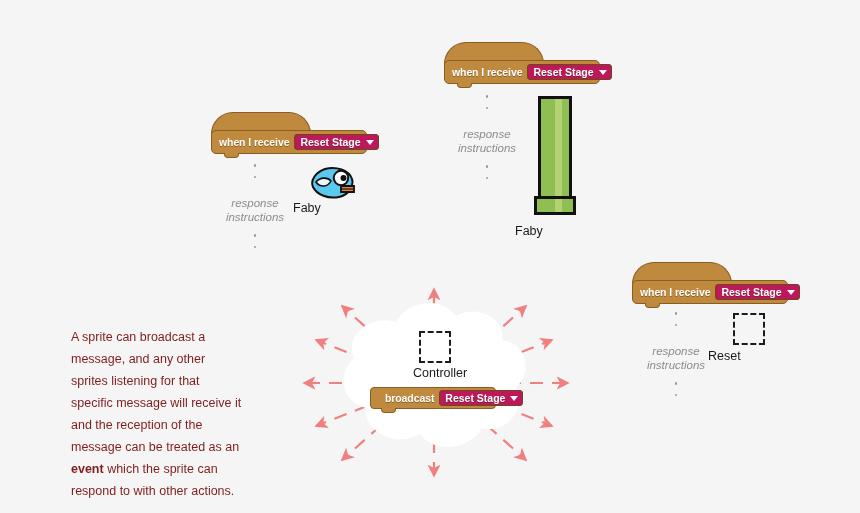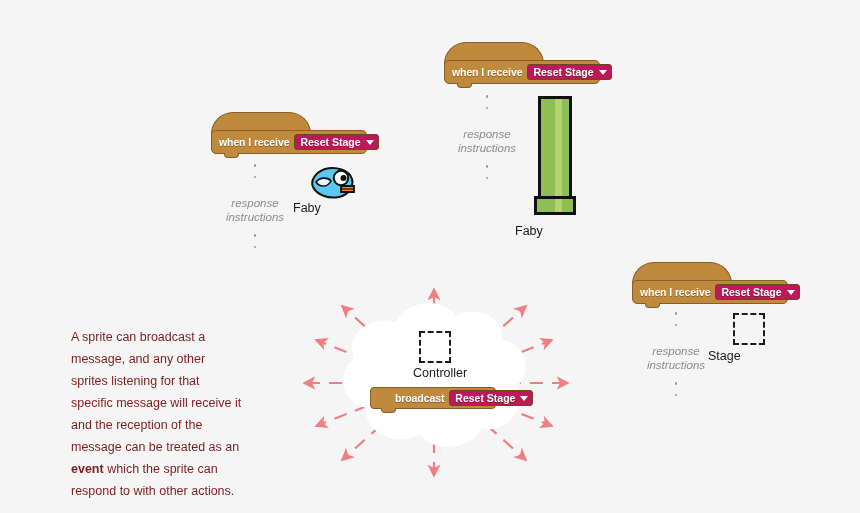--- a/index.html
+++ b/index.html
@@ -108,21 +108,21 @@
     position: absolute;
     left: 0; top: 0;
     width: 126px;
     height: 22px;
     background: #c08a3e;
     border: 1px solid #8a5d22;
     border-radius: 4px;
     box-sizing: border-box;
     display: flex;
     align-items: center;
-    padding-left: 24px;
+    padding-left: 14px;
   }
   .stack-block .stack-notch {
     position: absolute;
     left: 11px;
     top: 21px;
     width: 15px;
     height: 5px;
     background: #c08a3e;
     border: 1px solid #8a5d22;
     border-top: none;
@@ -325,21 +325,21 @@
     <div class="dot"></div>
     <div class="resp-text">
       <div>response</div>
       <div>instructions</div>
     </div>
     <div class="dot"></div>
     <div class="dot last"></div>
   </div>
 
   <div class="dashed-box" style="left:733px; top:313px; width:28px; height:28px;"></div>
-  <div class="sprite-label" style="left:708px; top:349px; width:80px;">Stage</div>
+  <div class="sprite-label" style="left:708px; top:349px; width:80px;">Reset</div>
 
   <svg class="arrows-svg" viewBox="0 0 280 198">
     <defs>
       <marker id="ah" markerWidth="7" markerHeight="7" refX="5.2" refY="3" orient="auto" markerUnits="strokeWidth">
         <path d="M0,0 L6,3 L0,6 L1.6,3 Z" fill="#f08080"></path>
       </marker>
     </defs>
     <g stroke="#f08080" stroke-width="2.2" fill="none" stroke-dasharray="13 9" marker-end="url(#ah)">
 
       <line x1="138" y1="86" x2="138" y2="5"></line>

